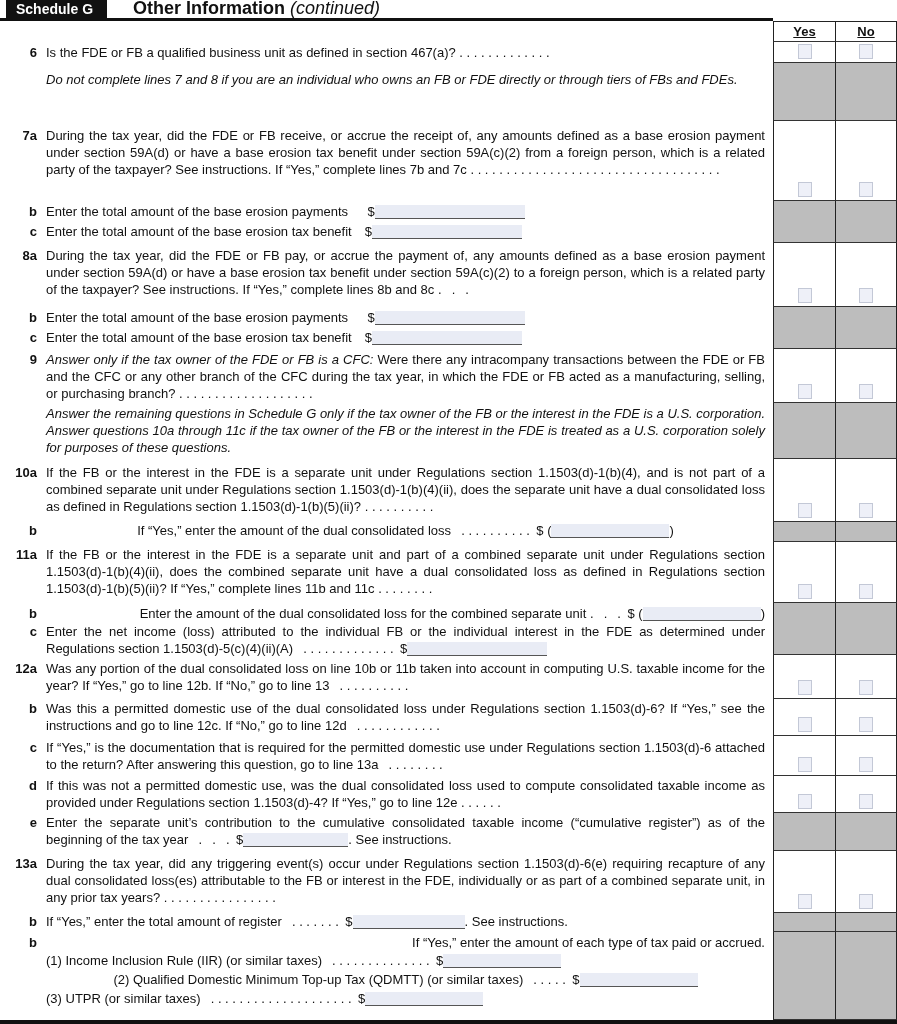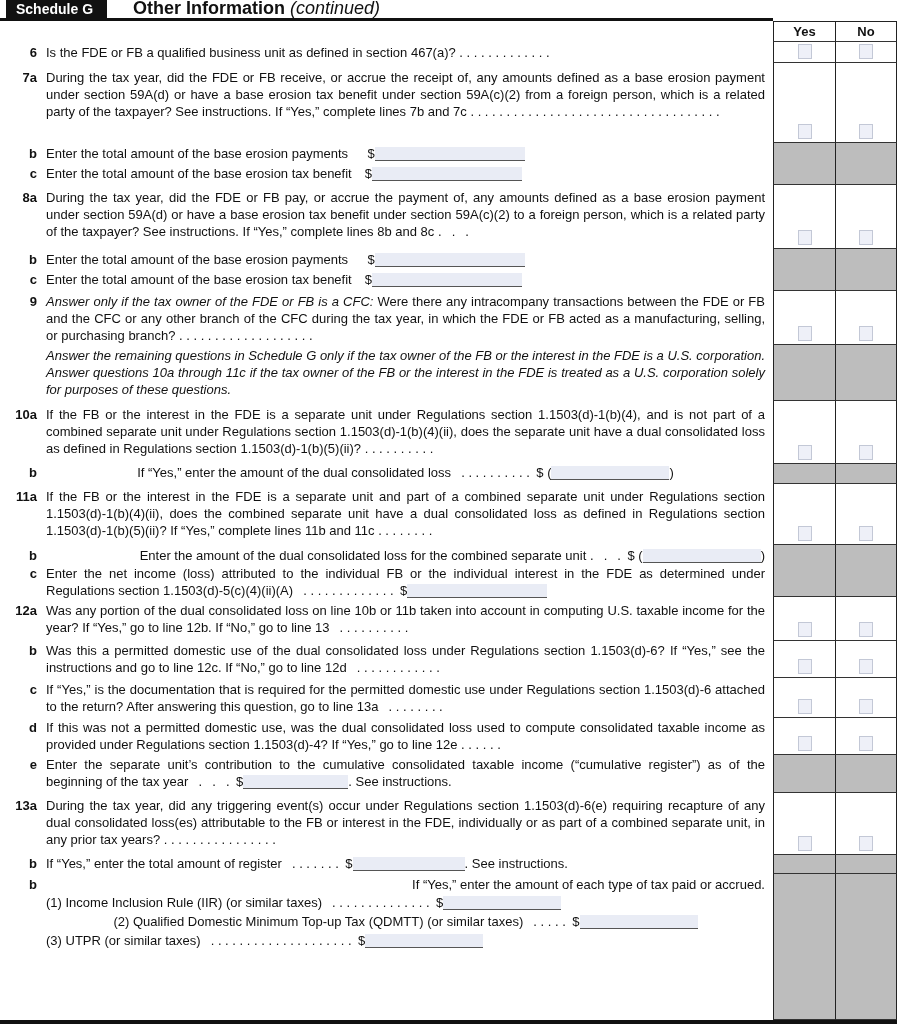--- a/index.html
+++ b/index.html
@@ -26,21 +26,21 @@
   .left { width:773px; padding:2px 8px 0 0; }
   .subline { display:flex; }
   .num { width:46px; flex-shrink:0; text-align:right; padding-right:9px; font-weight:bold; }
   .txt { flex:1; text-align:justify; }
   .it { font-style:italic; }
   .cell {
     width:62px; flex-shrink:0; border-left:1.5px solid #222; border-bottom:1.5px solid #333;
     display:flex; align-items:flex-end; justify-content:center;
   }
   .cell.last { border-right:1.5px solid #222; }
-  .cell.head { align-items:center; font-weight:bold; border-top:1.5px solid #222; }
+  .cell.head { align-items:center; font-weight:bold; border-top:1.5px solid #222;text-decoration:underline; }
   .cell.gray { background:#bdbdbd; }
   .cb {
     width:14px; height:15px; margin-bottom:3px;
     background:#eef0f8; border:1px solid #c3c8d6; display:block;
   }
   .fld {
     display:inline-block; height:14px; vertical-align:-3px;
     background:#e9ecf5; border-bottom:1.5px solid #555;
   }
   .w150{width:150px;} .w120{width:118px;} .w140{width:140px;}
@@ -80,20 +80,30 @@
       </div>
         </div>
       <div class="cell">
           <span class="cb"></span>
         </div>
       <div class="cell last">
           <span class="cb"></span>
         </div>
     </div>
 
+    <div class="row" style="height:58px">
+      <div class="left pt6">
+          <div class="subline">
+        <span class="num"></span>
+        <p class="txt it">Do not complete lines 7 and 8 if you are an individual who owns an FB or FDE directly or through tiers of FBs and FDEs.</p>
+      </div>
+        </div>
+      <div class="cell gray"></div>
+      <div class="cell gray last"></div>
+    </div>
 
     <div class="row" style="height:80px">
       <div class="left" style="padding-top:6px">
           <div class="subline">
         <span class="num">7a</span>
         <p class="txt">During the tax year, did the FDE or FB receive, or accrue the receipt of, any amounts defined as a base erosion payment under section 59A(d) or have a base erosion tax benefit under section 59A(c)(2) from a foreign person, which is a related party of the taxpayer? See instructions. If “Yes,” complete lines 7b and 7c .  .  .  .  .  .  .  .  .  .  .  .  .  .  .  .  .  .  .  .  .  .  .  .  .  .  .  .  .  .  .  .  .  .  .</p>
       </div>
         </div>
       <div class="cell">
           <span class="cb"></span>

